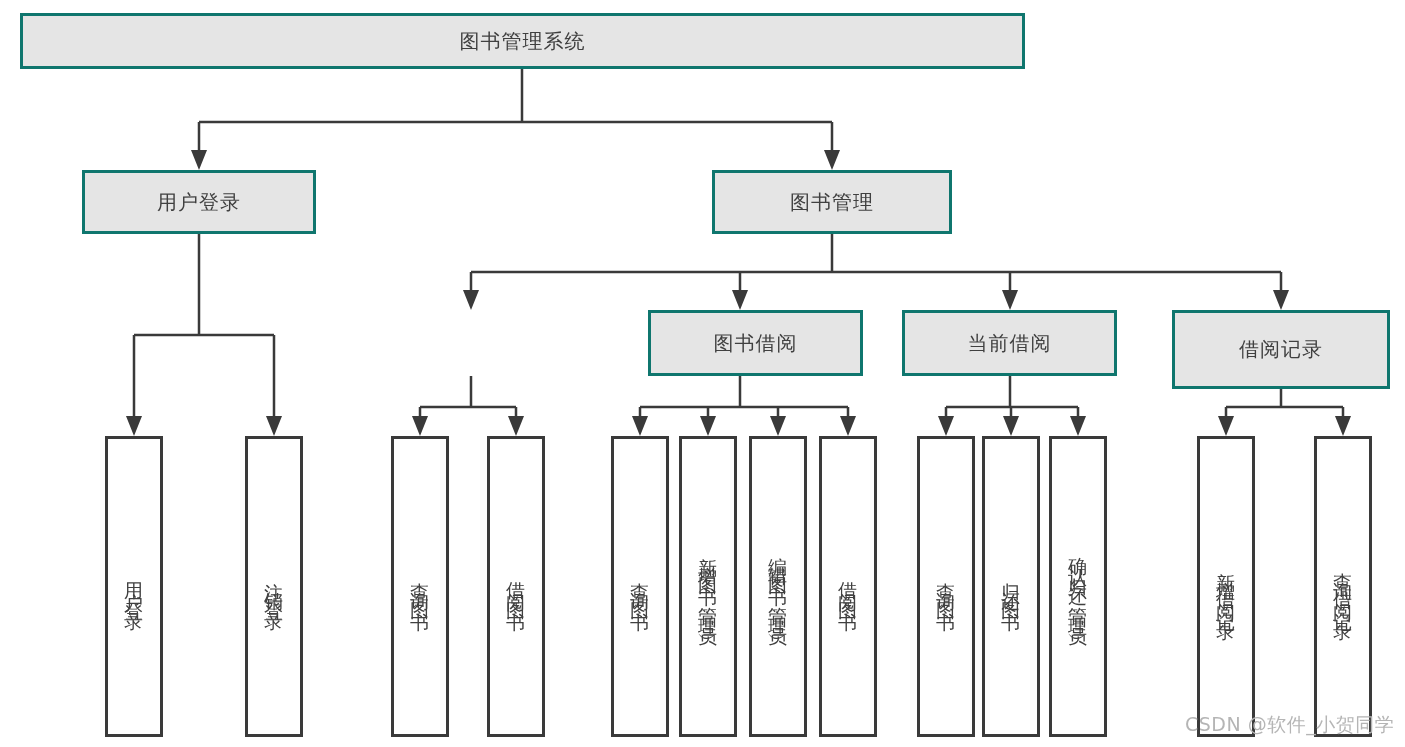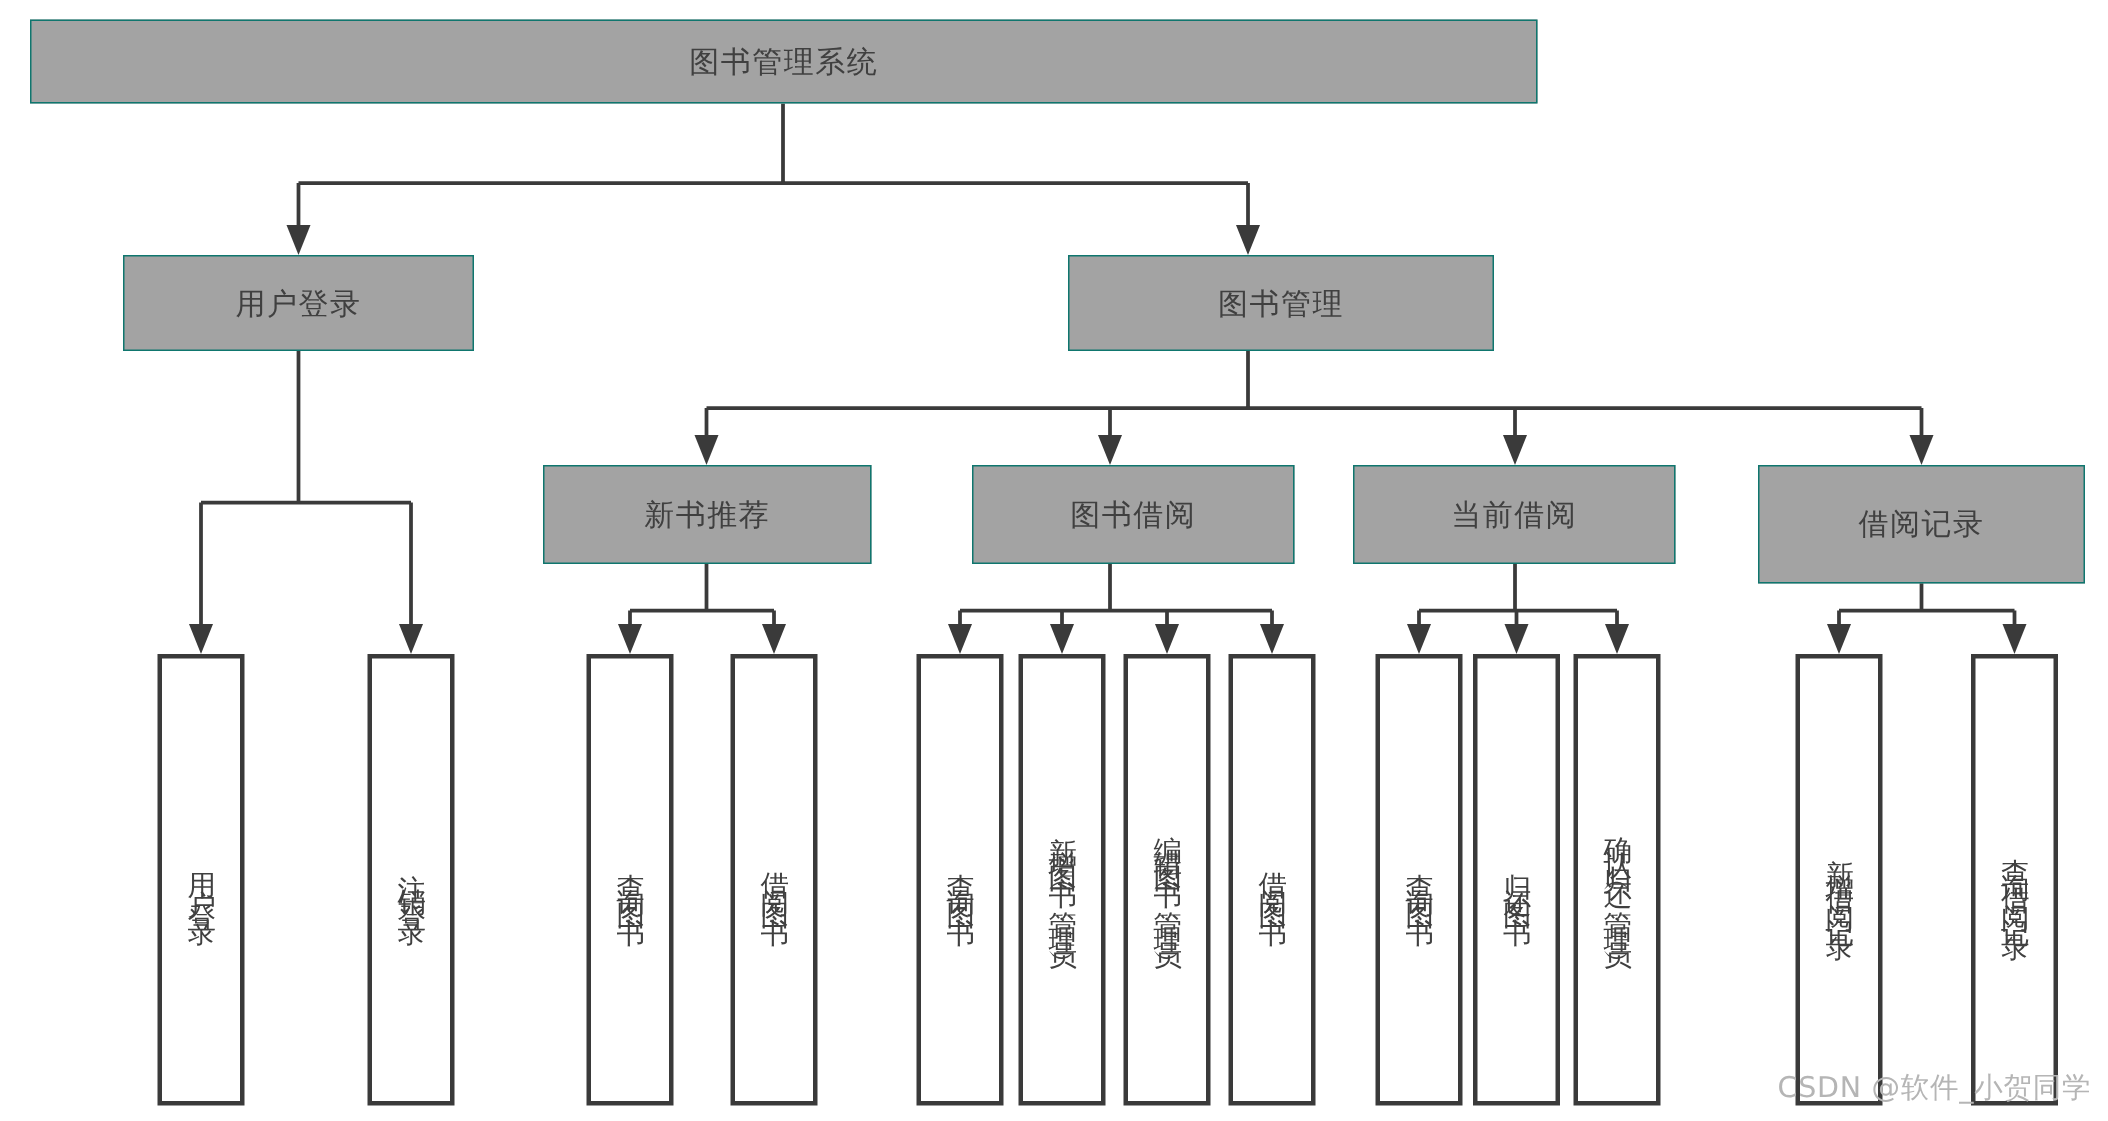--- a/index.html
+++ b/index.html
@@ -2,21 +2,21 @@
 <html><head>
 <meta charset="utf-8">
 <style>
   html,body{margin:0;padding:0;background:#ffffff;}
   .stage{
     position:relative;width:1405px;height:747px;background:#ffffff;
     font-family:"DejaVu Sans",sans-serif;overflow:hidden;
   }
   svg.wires{position:absolute;left:0;top:0;z-index:1;}
   .node{
-    position:absolute;box-sizing:border-box;border:1px solid #0f766e;background:#a3a3a3;
+    position:absolute;box-sizing:border-box;border:3px solid #0f766e;background:#e5e5e5;
     display:flex;align-items:center;justify-content:center;
     color:#404040;font-size:20px;letter-spacing:1px;z-index:2;
   }
   .node.lvl1{font-size:20px;}
   .vnode{
     position:absolute;box-sizing:border-box;border:3px solid #3a3a3a;background:#ffffff;
     display:flex;align-items:center;justify-content:center;
     color:#404040;z-index:2;
   }
   .vnode .vtext{
@@ -66,27 +66,24 @@
     </g>
   </svg>
 
   <div class="node lvl1" style="left:20px;top:13px;width:1005px;height:56px;">
     <span>图书管理系统</span>
   </div>
 
   <div class="node" style="left:82px;top:170px;width:234px;height:64px;">
     <span>用户登录</span>
   </div>
-  <div class="node" style="left:712px;top:170px;width:284px;height:64px;">
+  <div class="node" style="left:712px;top:170px;width:240px;height:64px;">
     <span>图书管理</span>
   </div>
 
-  <div class="node" style="left:362px;top:310px;width:219px;height:66px;">
-    <span>新书推荐</span>
-  </div>
   <div class="node" style="left:648px;top:310px;width:215px;height:66px;">
     <span>图书借阅</span>
   </div>
   <div class="node" style="left:902px;top:310px;width:215px;height:66px;">
     <span>当前借阅</span>
   </div>
   <div class="node" style="left:1172px;top:310px;width:218px;height:79px;">
     <span>借阅记录</span>
   </div>
 

